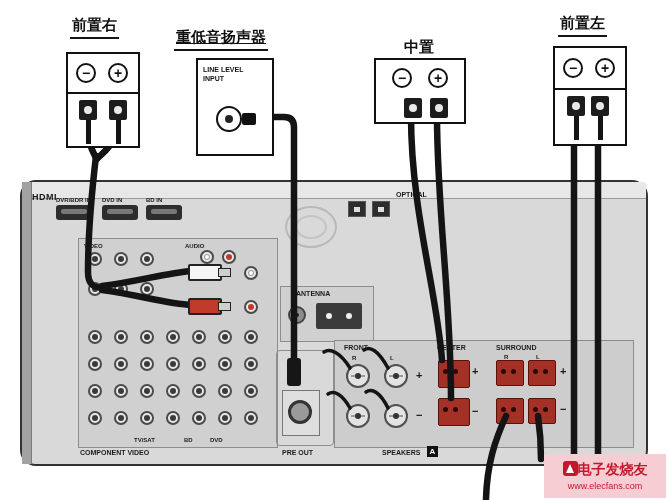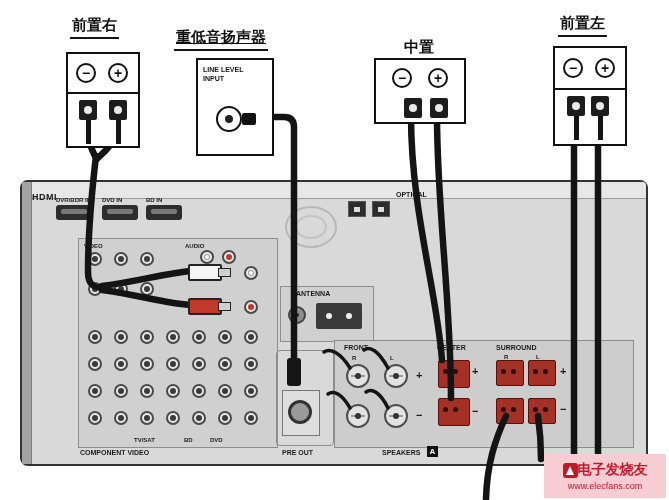--- a/index.html
+++ b/index.html
@@ -17,21 +17,21 @@
   .post{position:absolute;width:18px;height:20px;background:#1c1c1c;border-radius:2px;}
   .post::after{content:"";position:absolute;left:5px;top:6px;width:8px;height:8px;border-radius:50%;background:#e9e9e9;}
   .wire{position:absolute;width:5px;background:#141414;}
   .subtext{position:absolute;left:5px;top:6px;font-size:7px;font-weight:bold;line-height:1.25;}
   .rca-out{position:absolute;width:26px;height:26px;border:2px solid #111;border-radius:50%;background:#fff;box-sizing:border-box;}
   .rca-out::after{content:"";position:absolute;left:7px;top:7px;width:8px;height:8px;border-radius:50%;background:#222;}
   .miniplug{position:absolute;width:14px;height:12px;background:#111;border-radius:2px;}
 
   
   .receiver{position:absolute;left:20px;top:180px;width:624px;height:282px;z-index:1;
-            background:#d9d9d9;border:2px solid #333;border-radius:8px;}
+            background:#d9d9d9;border:2px solid #333;border-radius:16px;}
   .strip{position:absolute;left:0;top:0;right:0;height:16px;background:#e7e7e7;
          border-bottom:1px solid #9c9c9c;border-radius:3px 3px 0 0;}
   .ledge{position:absolute;left:0;top:0;width:9px;height:100%;background:#a2a2a2;border-right:1px solid #7c7c7c;}
   .lbl{position:absolute;color:#1a1a1a;font-weight:bold;white-space:nowrap;line-height:1;}
   .s6{font-size:6px;}.s7{font-size:7px;}.s9{font-size:9px;letter-spacing:.5px;}.s11{font-size:11px;}
   .hdmi-port{position:absolute;width:36px;height:15px;background:#2d2d2d;border-radius:3px;}
   .hdmi-port::after{content:"";position:absolute;left:5px;top:4px;right:5px;height:5px;background:#787878;border-radius:2px;}
   .oport{position:absolute;width:18px;height:16px;background:#2d2d2d;border:1px solid #555;box-sizing:border-box;}
   .oport::after{content:"";position:absolute;left:5px;top:5px;width:6px;height:5px;background:#ddd;}
   .oval{position:absolute;left:263px;top:24px;width:48px;height:38px;border:2px solid #b8b8b8;border-radius:50%;}
@@ -63,21 +63,21 @@
   .cables path{stroke:#141414;stroke-width:6.5;fill:none;stroke-linecap:round;}
   .cables path.thin{stroke-width:3.5;}
   .plug{position:absolute;width:30px;height:13px;border:2px solid #222;border-radius:2px;background:#f5f5f5;z-index:6;}
   .plug.red{background:#c0392b;}
   .plug .tip{position:absolute;right:-11px;top:2px;width:11px;height:7px;background:#cfcfcf;border:1px solid #222;}
   .subplug{position:absolute;width:14px;height:28px;background:#161616;border-radius:3px;z-index:6;}
 
   
   .wm{position:absolute;left:544px;top:454px;width:122px;height:44px;background:#f5cdd2;z-index:20;
       display:flex;flex-direction:column;align-items:center;justify-content:center;gap:2px;}
-  .wm-row{display:flex;align-items:center;gap:0;}
+  .wm-row{display:flex;gap:0;}
   .wm-title{color:#c2182b;font-size:14px;font-weight:bold;}
   .wm-url{color:#c2182b;font-size:9px;}
   .wm-logo{width:15px;height:15px;background:#c2182b;border-radius:3px;position:relative;display:inline-block;}
   .wm-logo::after{content:"";position:absolute;left:3px;top:3px;border-left:4px solid transparent;
                   border-right:4px solid transparent;border-bottom:9px solid #fff;}
 </style>
 </head>
 <body>
 
 <div class="canvas">

